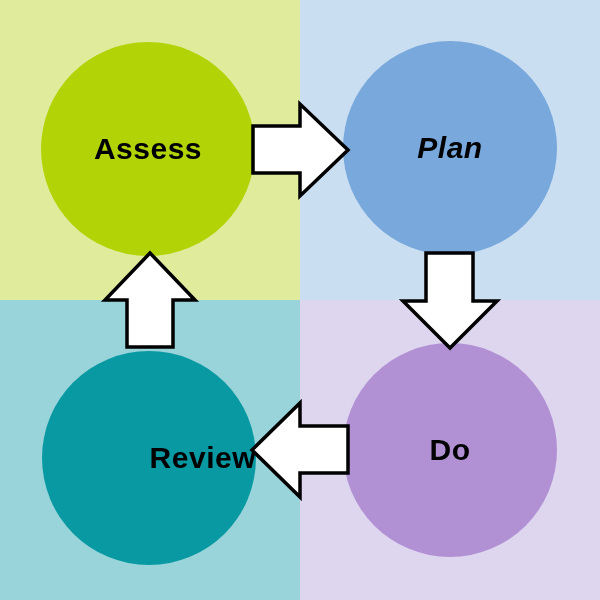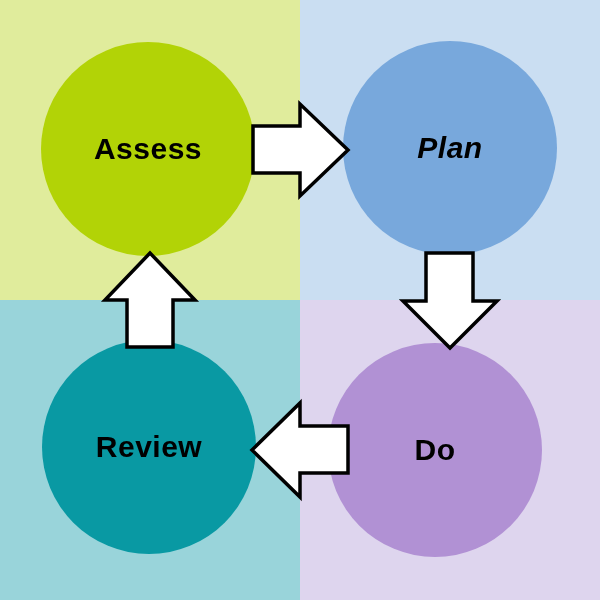--- a/index.html
+++ b/index.html
@@ -27,22 +27,22 @@
     position: absolute;
     width: 214px;
     height: 214px;
     border-radius: 50%;
     display: flex;
     align-items: center;
     justify-content: center;
   }
   .c-assess { left: 41px;  top: 42px;  }
   .c-plan   { left: 343px; top: 41px;  }
-  .c-review { left: 42px;  top: 340px; }
-  .c-do     { left: 328px; top: 343px; }
+  .c-review { left: 42px;  top: 351px; justify-content: flex-end; }
+  .c-do     { left: 343px; top: 343px; }
   .step-label {
     font-size: 30px;
     font-weight: 700;
     line-height: 1;
     letter-spacing: 0.5px;
     white-space: nowrap;
   }
   svg.arrows {
     position: absolute;
     left: 0;

